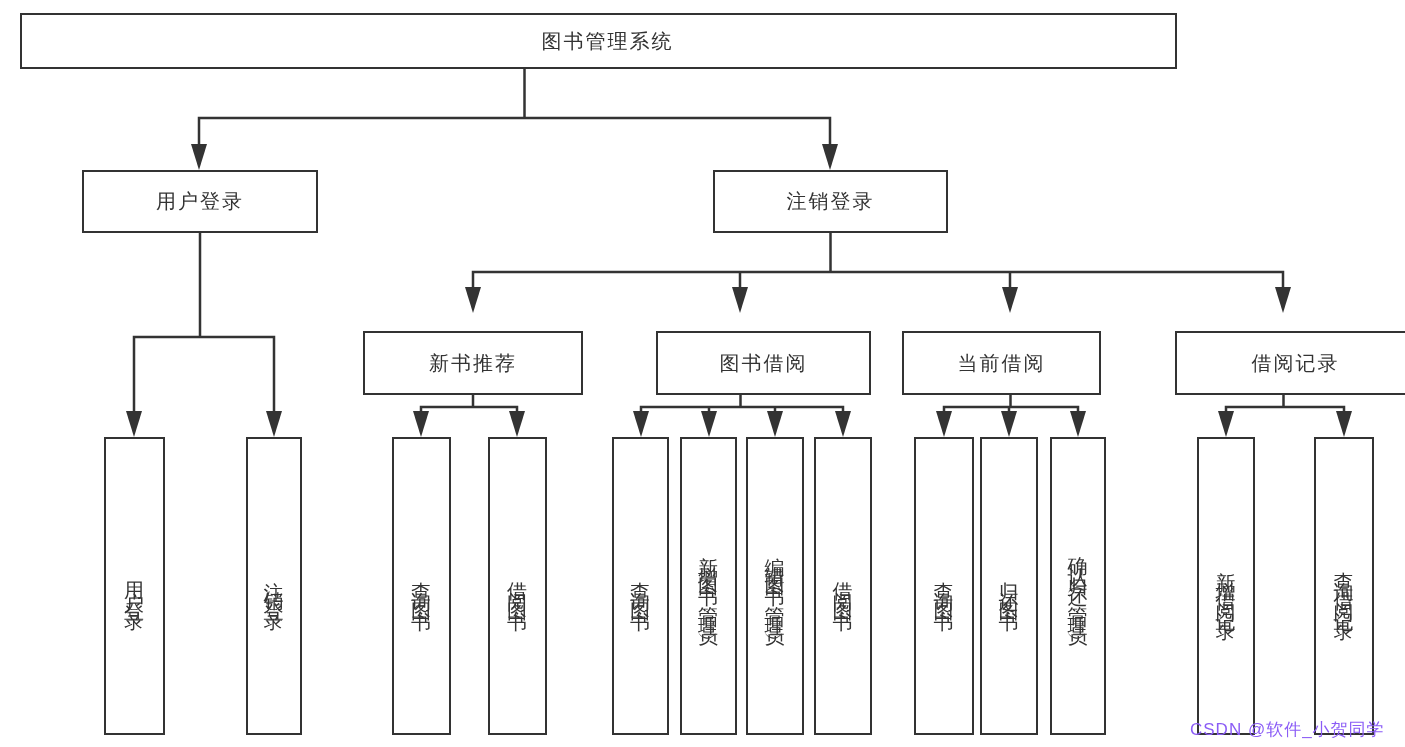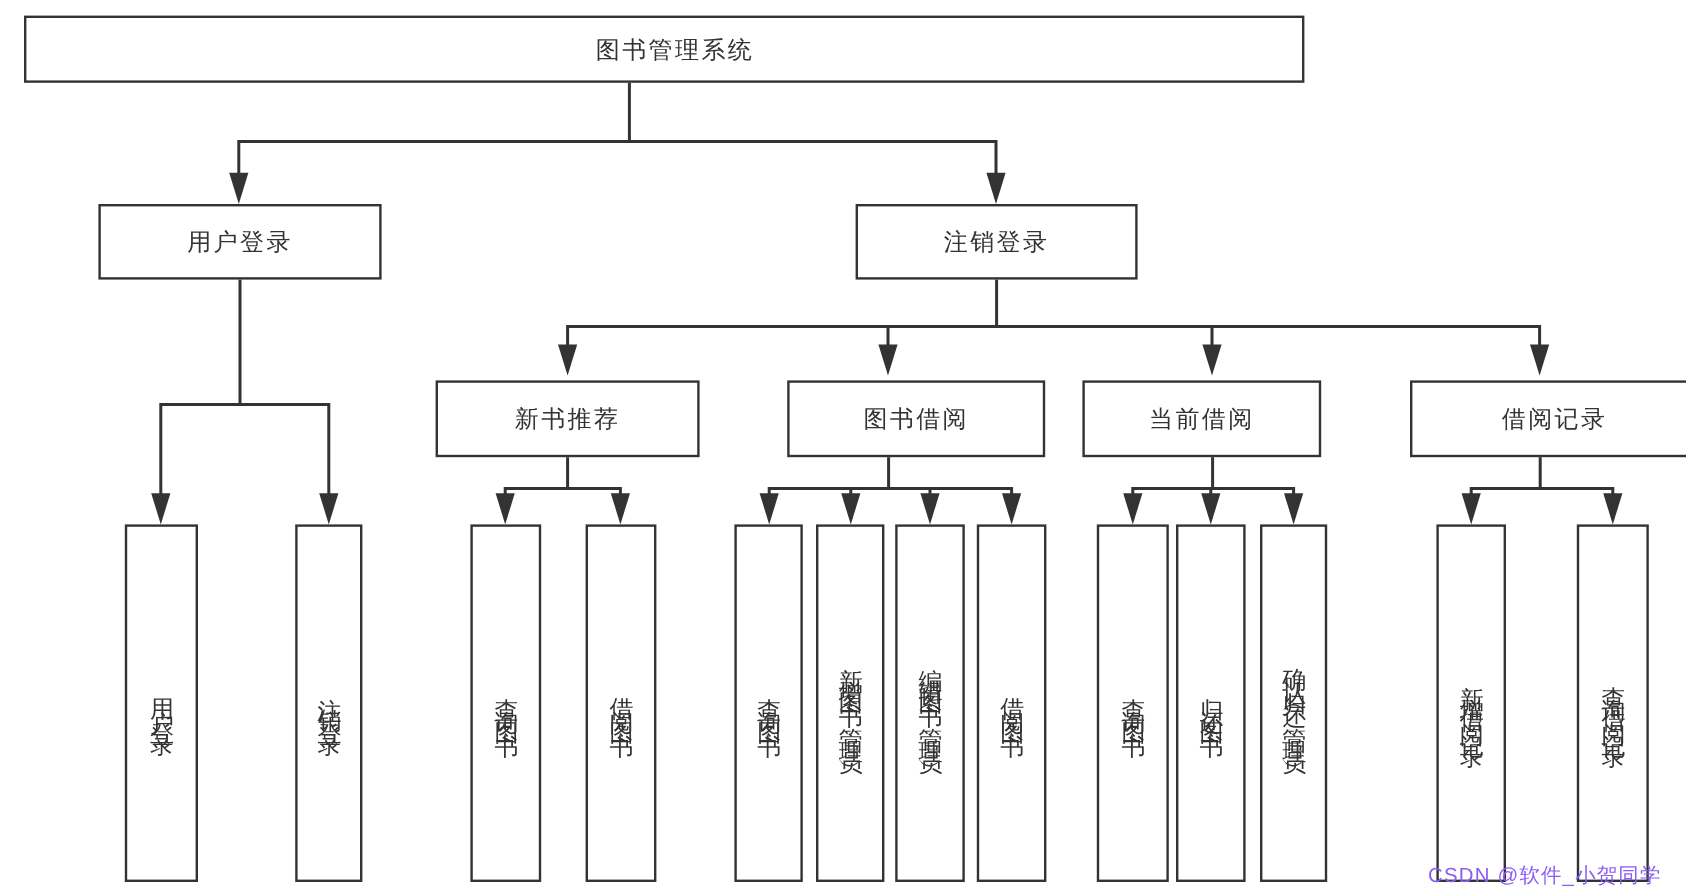--- a/index.html
+++ b/index.html
@@ -10,23 +10,23 @@
     position:absolute;
     box-sizing:border-box;
     background:#ffffff;
     border:2.5px solid #333333;
     display:flex;
     align-items:center;
     justify-content:center;
     color:#333333;
   }
   .hlabel{font-size:20px;letter-spacing:2px;white-space:nowrap;}
-  .root{left:20px;top:13px;width:1067px;height:56px;padding-left:18px;}
+  .root{left:20px;top:13px;width:1157px;height:56px;padding-left:18px;}
   .lvl2{top:170px;height:63px;}
-  .lvl3{top:317px;height:64px;}
+  .lvl3{top:331px;height:64px;}
   .leaf{top:437px;height:298px;}
   .leaf .vlabel{
     writing-mode:vertical-rl;
     text-orientation:mixed;
     font-size:20px;
     letter-spacing:10px;
     line-height:1;
   }
   .watermark{
     position:absolute;

